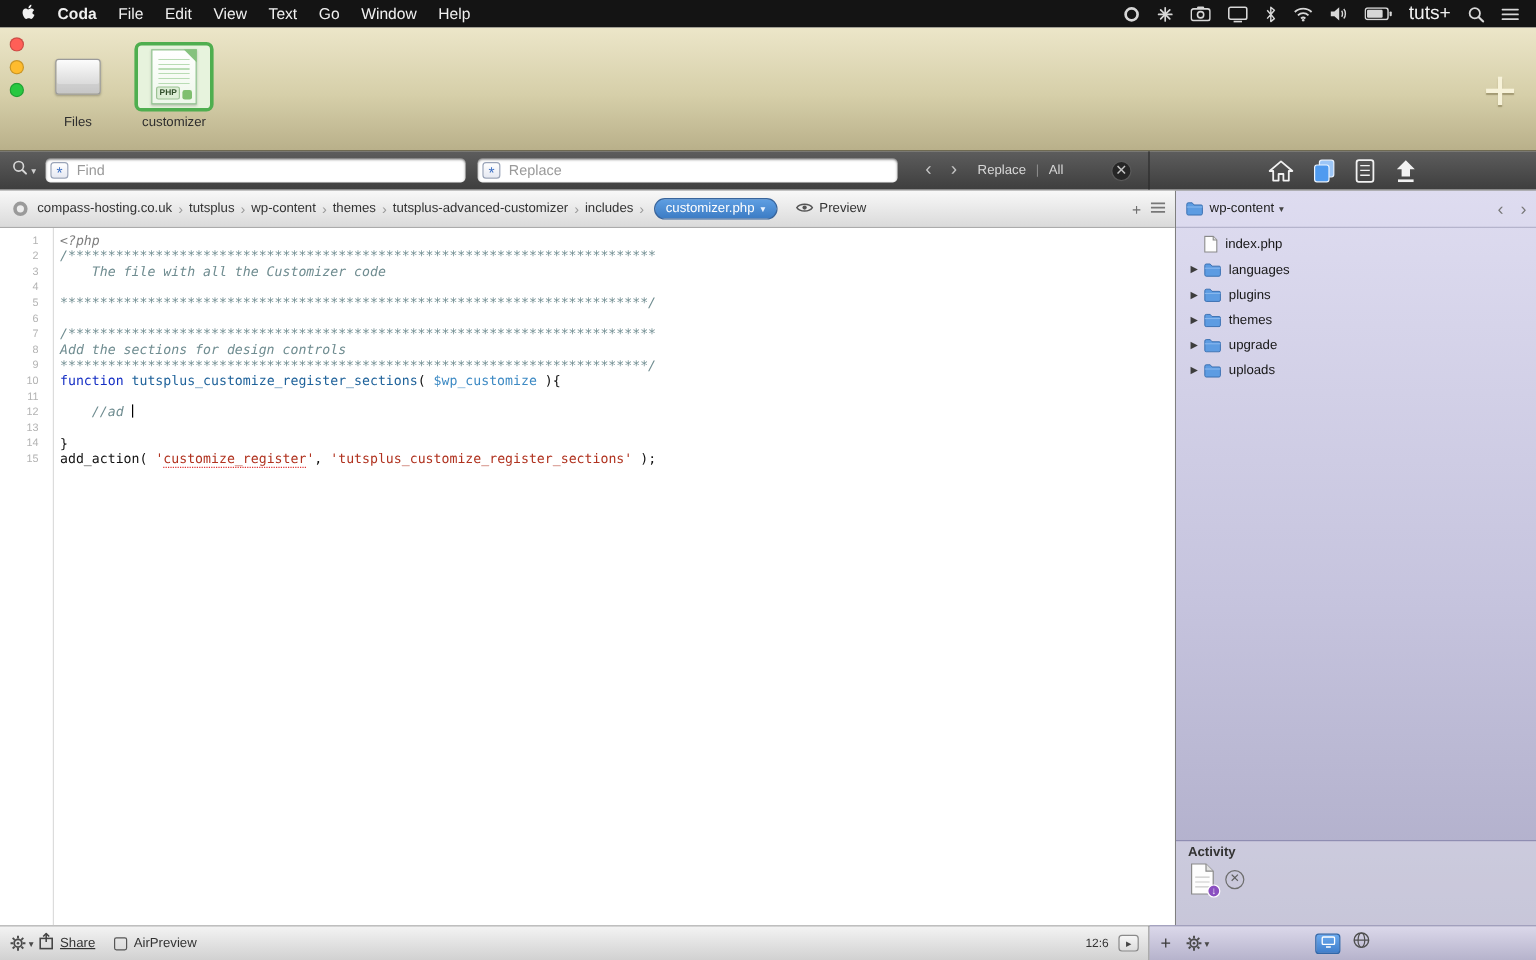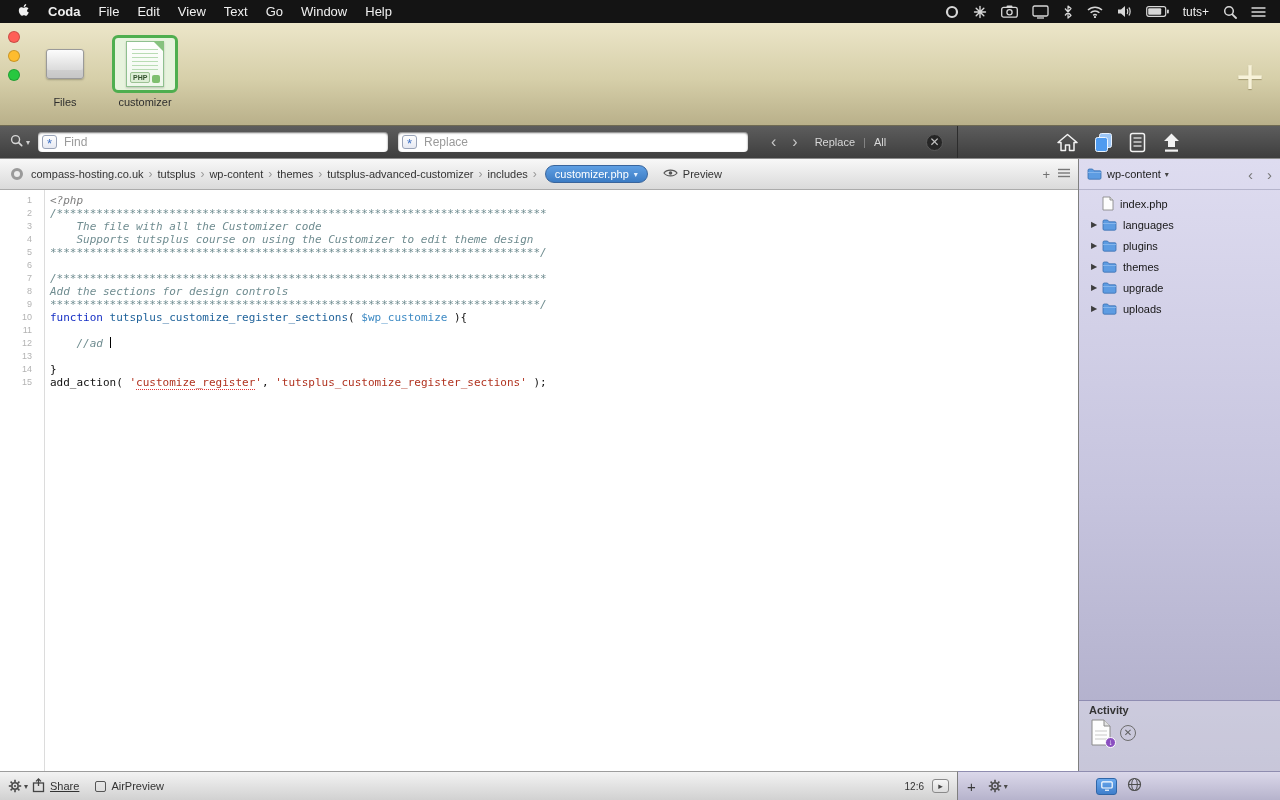--- a/index.html
+++ b/index.html
@@ -8,21 +8,21 @@
   .screen { position:relative; width:1280px; height:800px; overflow:hidden; background:#fff; display:flex; flex-direction:column; }
 
   
   .menubar { height:23px; background:#141414; color:#f0f0f0; display:flex; align-items:center; font-size:13px; padding:0 8px; flex:none; }
   .apple-wrap { padding:0 8px 0 10px; display:flex; align-items:center; }
   .appname { font-weight:bold; padding:0 9px; }
   .menu-item { padding:0 9px; }
   .menubar-right { margin-left:auto; display:flex; align-items:center; gap:14px; padding-right:6px; }
   .mb-icon { display:flex; align-items:center; opacity:.92; }
   .mb-icon svg { display:block; }
-  .account-label { font-size:12px; }
+  .account-label { font-size:16px; }
 
   
   .tabbar { position:relative; height:103px; background:linear-gradient(180deg,#ece6c9 0%,#d6cfa9 55%,#b9b08a 100%); border-bottom:1px solid #6f6a52; flex:none; }
   .traffic { position:absolute; left:8px; top:8px; display:flex; flex-direction:column; gap:7px; }
   .light { width:12px; height:12px; border-radius:50%; border:1px solid rgba(0,0,0,.2); }
   .light.red { background:#ff5f57; } .light.yellow { background:#febc2e; } .light.green { background:#28c840; }
   .site-list { position:absolute; left:28px; top:12px; display:flex; gap:6px; }
   .site { width:74px; text-align:center; }
   .site-iconbox { width:66px; height:58px; margin:0 auto; display:flex; align-items:center; justify-content:center; border:3px solid transparent; border-radius:6px; }
   .site.selected .site-iconbox { border-color:#4fae4f; background:#e7f3dd; }
@@ -53,21 +53,21 @@
   .fb-nav { margin-left:16px; display:flex; gap:2px; }
   .fb-nav span { font-size:16px; line-height:16px; color:#c6c6c6; padding:0 7px; }
   .fb-actions { margin-left:10px; display:flex; align-items:center; gap:8px; font-size:11px; color:#d8d8d8; }
   .fb-div { color:#8a8a8a; }
   .fb-close { margin-left:auto; margin-right:4px; width:17px; height:17px; border-radius:50%; background:#262626; border:1px solid #5a5a5a; color:#c4c4c4; font-size:12px; line-height:15px; text-align:center; }
   .sb-tool { display:flex; align-items:center; }
   .sb-tool svg { display:block; }
 
   
   .main-row { display:flex; height:612px; flex:none; }
-  .editor-col { width:1079px; flex:none; display:flex; flex-direction:column; border-right:1px solid #7f7f7f; background:#fff; }
+  .editor-col { width:980px; flex:none; display:flex; flex-direction:column; border-right:1px solid #7f7f7f; background:#fff; }
 
   
   .crumbbar { height:31px; flex:none; background:linear-gradient(#f8f8f8,#dadada); border-bottom:1px solid #ababab; display:flex; align-items:center; font-size:11px; color:#333; padding:0 8px; }
   .nav-dot { width:12px; height:12px; border-radius:50%; border:3px solid #9a9a9a; background:#ececec; margin:0 8px 0 3px; flex:none; }
   .crumbs { display:inline-flex; align-items:center; }
   .crumb { color:#333; }
   .crumb-sep { color:#9a9a9a; margin:0 5px; font-size:12px; }
   .crumb-pill { background:linear-gradient(#5f9fe3,#3c7cc4); border:1px solid #39659c; color:#fff; border-radius:10px; padding:2px 9px; display:inline-flex; align-items:center; gap:5px; margin:0 3px; }
   .pill-chev { font-size:8px; color:#e8f2ff; }
   .preview-group { display:inline-flex; align-items:center; gap:5px; margin-left:12px; color:#333; }
@@ -356,21 +356,21 @@
                 </g>
               </svg></span>
         </span>
       </div>
       <div class="code-area">
         <div class="gutter-divider"></div>
         <div>
             <div class="code-line"><span class="ln">1</span><span class="ct"><span class="tok-phptag">&lt;?php</span></span></div>
             <div class="code-line"><span class="ln">2</span><span class="ct"><span class="tok-comment">/**************************************************************************</span></span></div>
             <div class="code-line"><span class="ln">3</span><span class="ct"><span class="tok-comment">    The file with all the Customizer code</span></span></div>
-            <div class="code-line"><span class="ln">4</span><span class="ct"><span class="tok-comment">    Supports tutsplus course on using the Customizer to edit theme design</span></span></div>
+            <div class="code-line"><span class="ln">4</span></div>
             <div class="code-line"><span class="ln">5</span><span class="ct"><span class="tok-comment">**************************************************************************/</span></span></div>
             <div class="code-line"><span class="ln">6</span><span class="ct"></span></div>
             <div class="code-line"><span class="ln">7</span><span class="ct"><span class="tok-comment">/**************************************************************************</span></span></div>
             <div class="code-line"><span class="ln">8</span><span class="ct"><span class="tok-comment">Add the sections for design controls</span></span></div>
             <div class="code-line"><span class="ln">9</span><span class="ct"><span class="tok-comment">**************************************************************************/</span></span></div>
             <div class="code-line"><span class="ln">10</span><span class="ct"><span class="tok-keyword">function </span><span class="tok-funcname">tutsplus_customize_register_sections</span><span class="tok-plain">( </span><span class="tok-variable">$wp_customize</span><span class="tok-plain"> ){</span></span></div>
             <div class="code-line"><span class="ln">11</span><span class="ct"></span></div>
             <div class="code-line"><span class="ln">12</span><span class="ct"><span class="tok-comment">    //ad </span><span class="caret"></span></span></div>
             <div class="code-line"><span class="ln">13</span><span class="ct"></span></div>
             <div class="code-line"><span class="ln">14</span><span class="ct"><span class="tok-plain">}</span></span></div>

